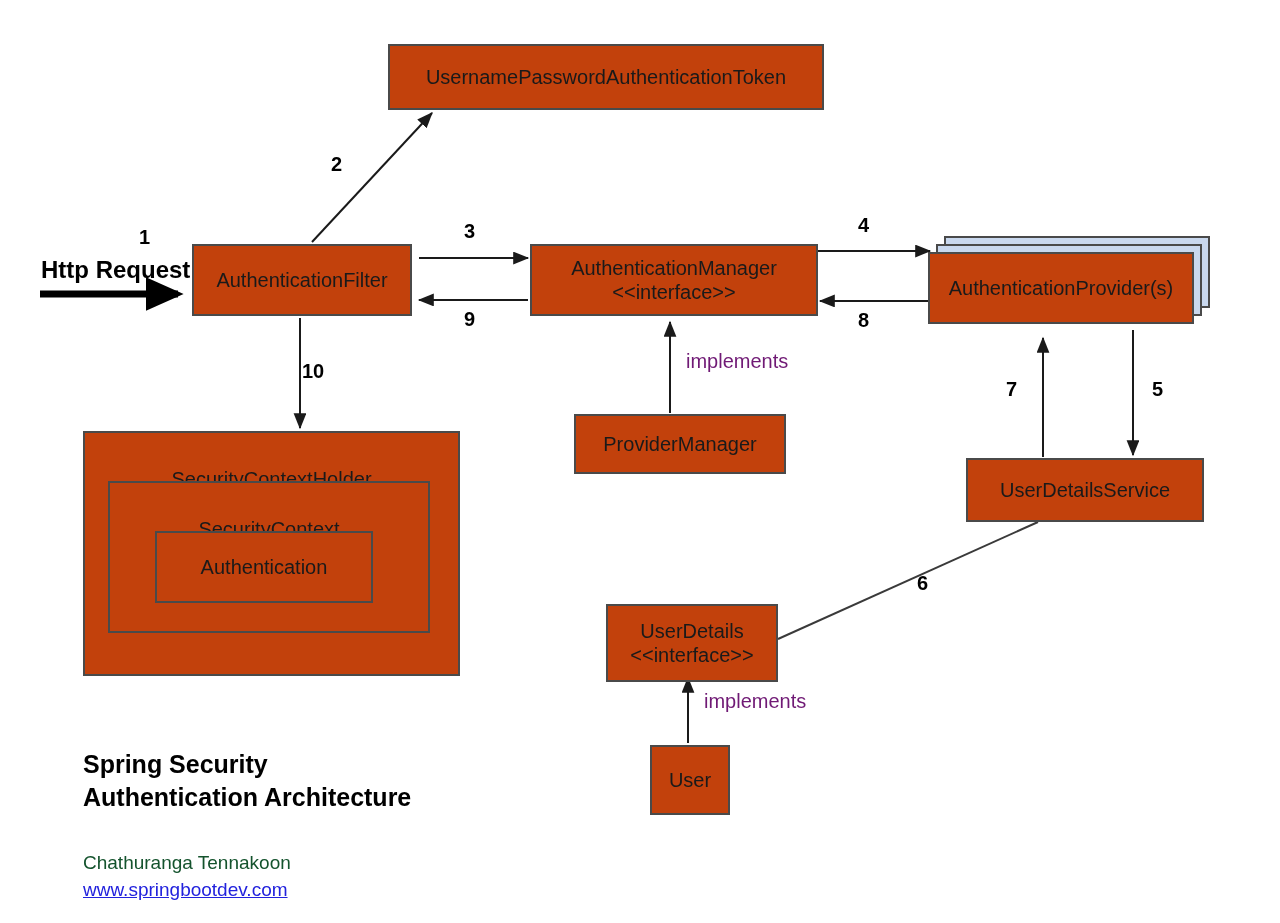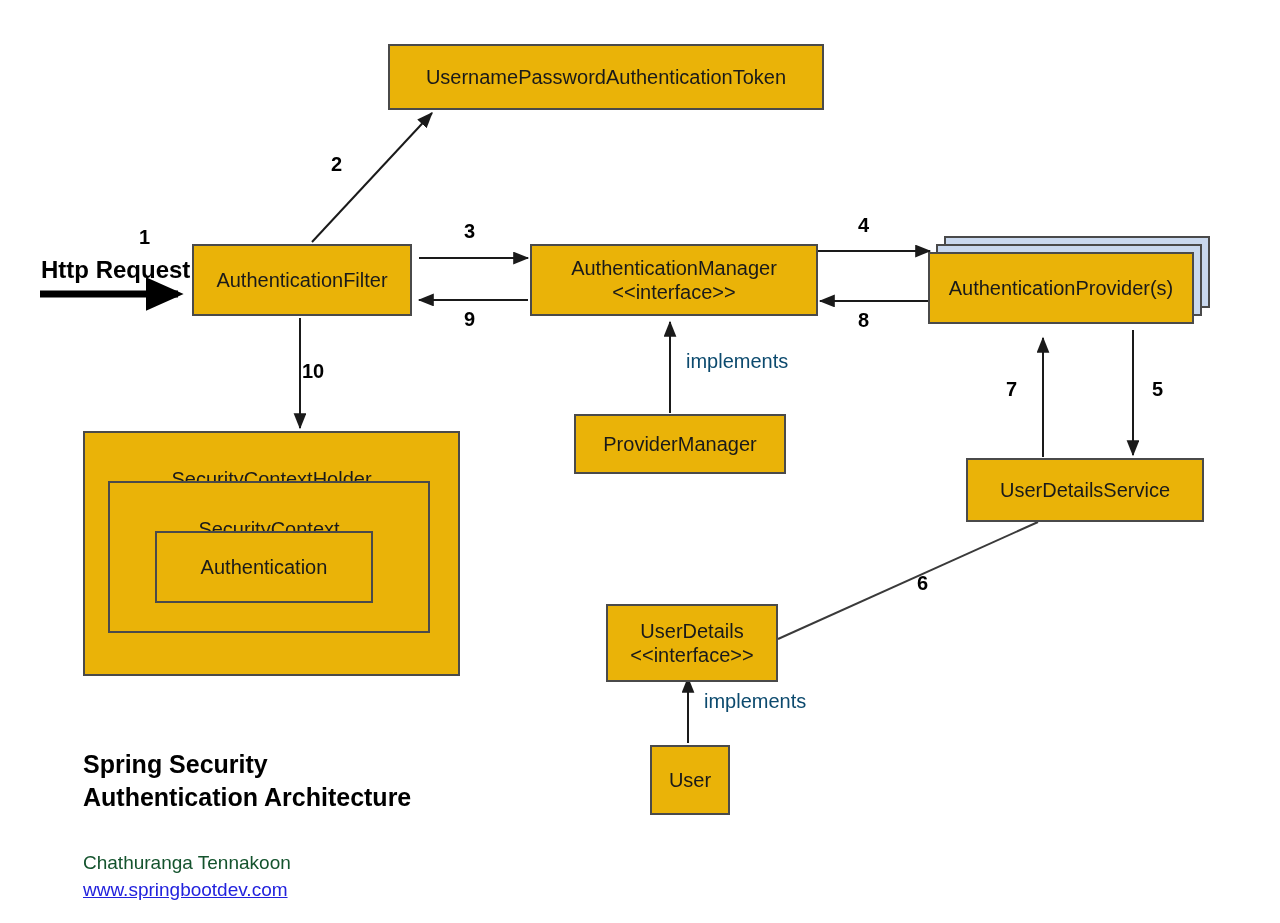--- a/index.html
+++ b/index.html
@@ -19,21 +19,21 @@
     position: absolute;
     left: 0;
     top: 0;
     width: 1280px;
     height: 923px;
     pointer-events: none;
   }
   .node {
     position: absolute;
     box-sizing: border-box;
-    background: #eab308;
+    background: #c2410c;
     border: 2px solid #4a4a4a;
     color: #1a1a1a;
     font-size: 20px;
     line-height: 1.22;
     text-align: center;
     display: flex;
     align-items: center;
     justify-content: center;
     white-space: pre-line;
   }
@@ -53,21 +53,21 @@
   .arrow-label {
     position: absolute;
     font-size: 20px;
     font-weight: bold;
     color: #000000;
     white-space: nowrap;
   }
   .edge-text {
     position: absolute;
     font-size: 20px;
-    color: #0c4a6e;
+    color: #701a75;
     white-space: nowrap;
   }
   .req-text {
     position: absolute;
     font-size: 24px;
     font-weight: bold;
     color: #000000;
     white-space: nowrap;
   }
   .title-block {

